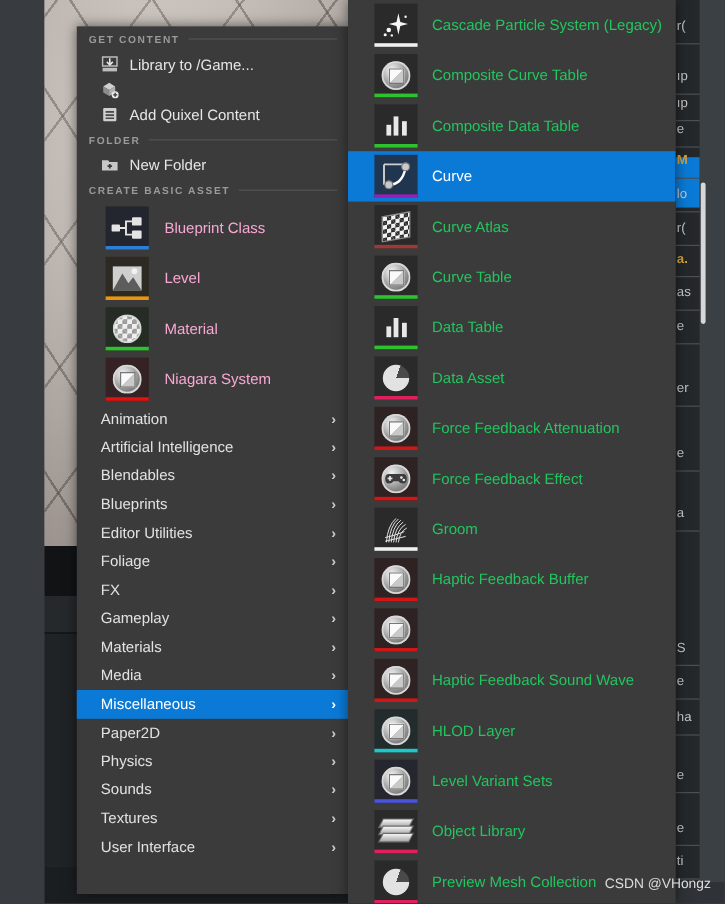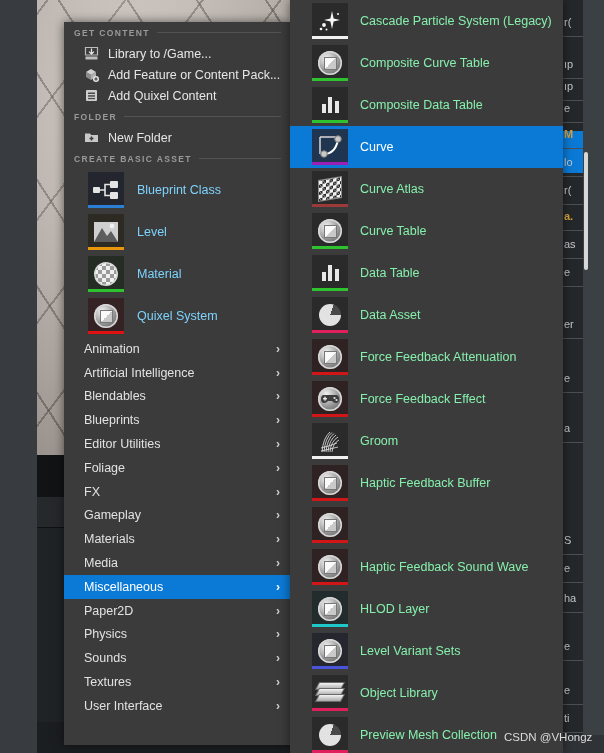--- a/index.html
+++ b/index.html
@@ -85,21 +85,21 @@
     display:flex; align-items:center; height:42px;
     padding-left:24px; gap:13px; cursor:default;
   }
   .asset-ico {
     width:36px; height:36px; flex:0 0 36px; position:relative;
     display:flex; align-items:center; justify-content:center;
   }
   .asset-ico .bar {
     position:absolute; left:0; bottom:0; width:100%; height:3px;
   }
-  .asset-label { color:#7dd3fc; font-size:12.5px; white-space:nowrap; }
+  .asset-label { color:#f9a8d4; font-size:12.5px; white-space:nowrap; }
 
   
   .cat-row {
     display:flex; align-items:center; height:23.8px;
     padding:0 10px 0 20px; cursor:default;
   }
   .cat-row .cat-label { flex:1; color:#e2e2e2; font-size:12.5px; white-space:nowrap; }
   .cat-row.sel { background:#0b7ad6; }
   .cat-row.sel .cat-label { color:#ffffff; }
   .chev { color:#cfcfcf; font-size:12px; line-height:1; font-weight:bold; }
@@ -114,21 +114,21 @@
   .sub-row {
     display:flex; align-items:center; height:42px;
     padding-left:22px; gap:12px; cursor:default;
   }
   .sub-row.sel { background:#0b7ad6; }
   .sub-ico {
     width:36px; height:36px; flex:0 0 36px; position:relative;
     display:flex; align-items:center; justify-content:center;
   }
   .sub-ico .bar { position:absolute; left:0; bottom:0; width:100%; height:3px; }
-  .sub-label { color:#86efac; font-size:12.5px; white-space:nowrap; }
+  .sub-label { color:#22c55e; font-size:12.5px; white-space:nowrap; }
   .sub-row.sel .sub-label { color:#fff; }
 
   
   .sphere {
     width:24px; height:24px; border-radius:50%;
     background:radial-gradient(circle at 35% 30%, #f2f2f2, #8e8e8e 58%, #555 100%);
     display:flex; align-items:center; justify-content:center;
     box-shadow:inset 0 0 0 1.5px #d8d8d8;
   }
   .cube-g {
@@ -240,21 +240,20 @@
     <div class="mi">
       <span class="sm-ico" style="display: flex; align-items: center; justify-content: center;">
         <svg width="15" height="15" viewBox="0 0 15 15">
           <path d="M2 5 L7 2 L12 5 L7 8 Z" fill="#d0d0d0"></path>
           <path d="M2 5 V10 L7 13 V8 Z" fill="#8c8c8c"></path>
           <path d="M12 5 V10 L7 13 V8 Z" fill="#b0b0b0"></path>
           <circle cx="12" cy="12" r="3" fill="#e8e8e8"></circle>
           <path d="M12 10.3 V13.7 M10.3 12 H13.7" stroke="#3b3b3b" stroke-width="1.1"></path>
         </svg>
       </span>
-      <span class="mi-label">Add Feature or Content Pack...</span>
     </div>
     <div class="mi">
       <span class="sm-ico" style="display: flex; align-items: center; justify-content: center;">
         <svg width="15" height="15" viewBox="0 0 15 15">
           <rect x="2" y="2" width="11" height="11" rx="1" fill="#cfcfcf"></rect>
           <rect x="4" y="4.5" width="7" height="1.5" fill="#4a4a4a"></rect>
           <rect x="4" y="7.2" width="7" height="1.5" fill="#4a4a4a"></rect>
           <rect x="4" y="9.9" width="7" height="1.3" fill="#4a4a4a"></rect>
         </svg>
       </span>
@@ -315,21 +314,21 @@
     </div>
     <div class="asset-row">
       <span class="asset-ico" style="background: rgb(52, 34, 36);">
         <span style="display: flex; align-items: center; justify-content: center;">
           <span class="sphere">
             <span class="cube-g"></span>
           </span>
         </span>
         <span class="bar" style="background: rgb(224, 17, 17);"></span>
       </span>
-      <span class="asset-label">Quixel System</span>
+      <span class="asset-label">Niagara System</span>
     </div>
     <div class="cat-row">
       <span class="cat-label">Animation</span>
       <span class="chev">›</span>
     </div>
     <div class="cat-row">
       <span class="cat-label">Artificial Intelligence</span>
       <span class="chev">›</span>
     </div>
     <div class="cat-row">

